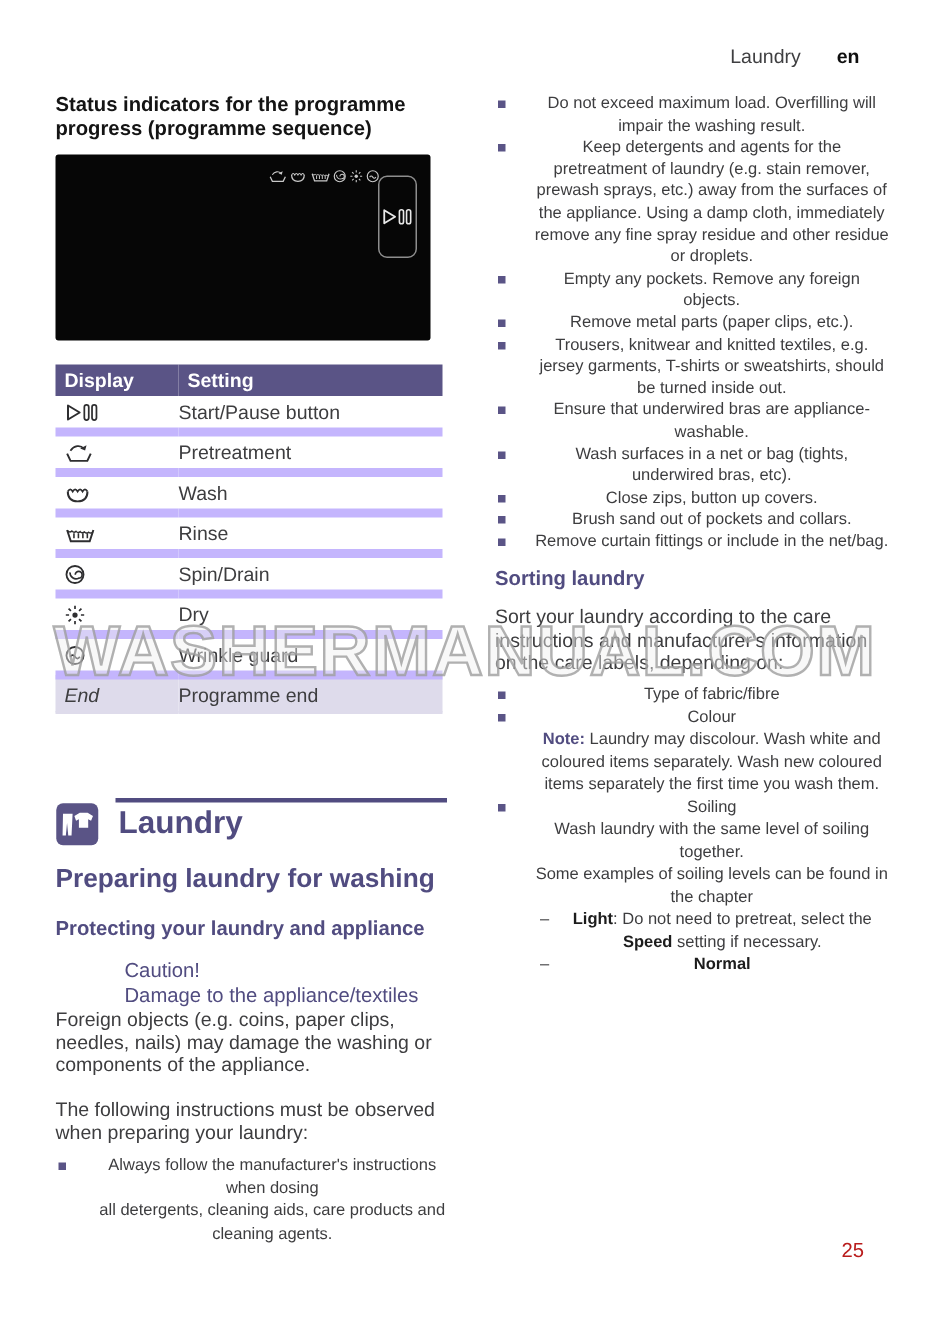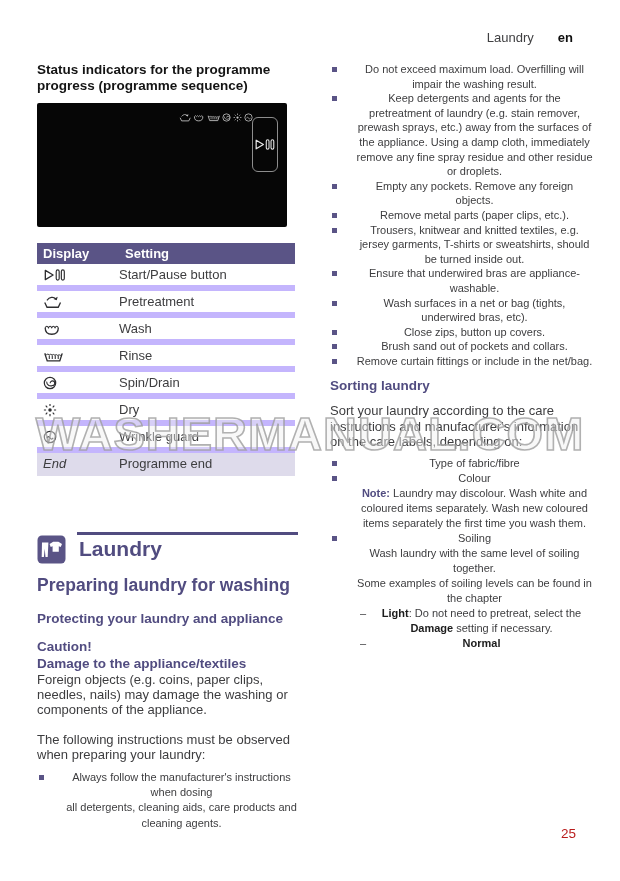--- a/index.html
+++ b/index.html
@@ -38,21 +38,21 @@
 
   
   .section-head{position:relative;margin-top:52px;height:34px;}
   .section-rule{position:absolute;left:40px;right:2px;top:4px;height:3px;background:#514c80;}
   .section-icon{position:absolute;left:0;top:7px;width:29px;height:29px;}
   .section-icon svg{width:29px;height:29px;display:block;}
   .section-title{position:absolute;left:42px;top:9px;margin:0;font-size:21px;color:#514c80;font-weight:bold;}
 
   .prep-title{font-size:17.5px;color:#514c80;font-weight:bold;margin:13px 0 0;}
   .sub-title{font-size:13.5px;color:#514c80;font-weight:bold;margin:15px 0 0;}
-  .caution{margin-top:13px;font-size:13.5px;font-weight:bold;color:#514c80;line-height:16.5px;}
+  .caution{margin-top:13px;font-size:13.5px;font-weight:normal;color:#514c80;line-height:16.5px;margin-left:46px;}
   .body-text{font-size:13px;line-height:15.2px;margin:0;color:#3d3d3f;}
   .para2{margin-top:14px;}
 
   
   ul.bullets{list-style:none;margin:0;padding:0;font-size:11px;text-align:center;}
   ul.bullets li{position:relative;padding-left:26px;}
   .sq{position:absolute;left:2px;top:5px;width:5px;height:5px;background:#5a5486;}
   .col-left ul.bullets{margin-top:8px;line-height:15.2px;}
   .col-left ul.bullets .bt{white-space:pre-line;}
   .prep-list{line-height:14.6px;}
@@ -295,21 +295,21 @@
           <div><span>Colour</span></div>
           <div><span class="purple">Note:</span><span>  Laundry may discolour. Wash white and coloured items separately. Wash new coloured items separately the first time you wash them.</span></div>
         </li>
         <li>
           <span class="sq"></span>
           <div><span>Soiling</span></div>
           <div><span>Wash laundry with the same level of soiling together.</span></div>
           <div><span>Some examples of soiling levels can be found in the chapter</span></div>
           <div class="dash-row">
             <span class="dash">–</span>
-            <div class="dash-content"><span class="b">Light</span><span>: Do not need to pretreat, select the </span><span class="b">Damage</span><span> setting if necessary.</span></div>
+            <div class="dash-content"><span class="b">Light</span><span>: Do not need to pretreat, select the </span><span class="b">Speed</span><span> setting if necessary.</span></div>
           </div>
           <div class="dash-row">
             <span class="dash">–</span>
             <div class="dash-content"><span class="b">Normal</span></div>
           </div>
         </li>
       </ul>
   </div>
 
   <div class="watermark">WASHERMANUAL.COM</div>

